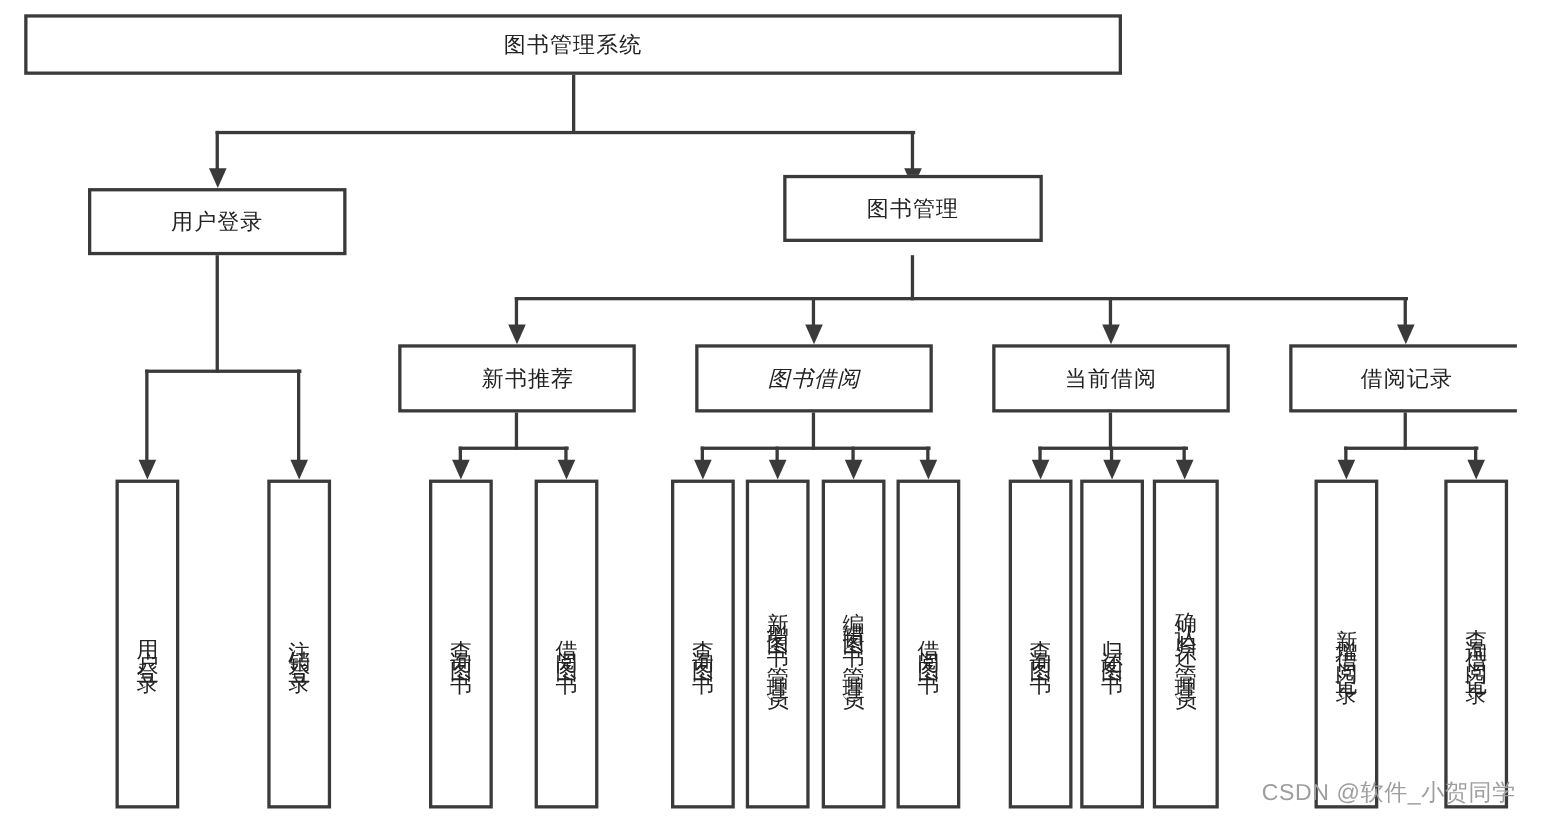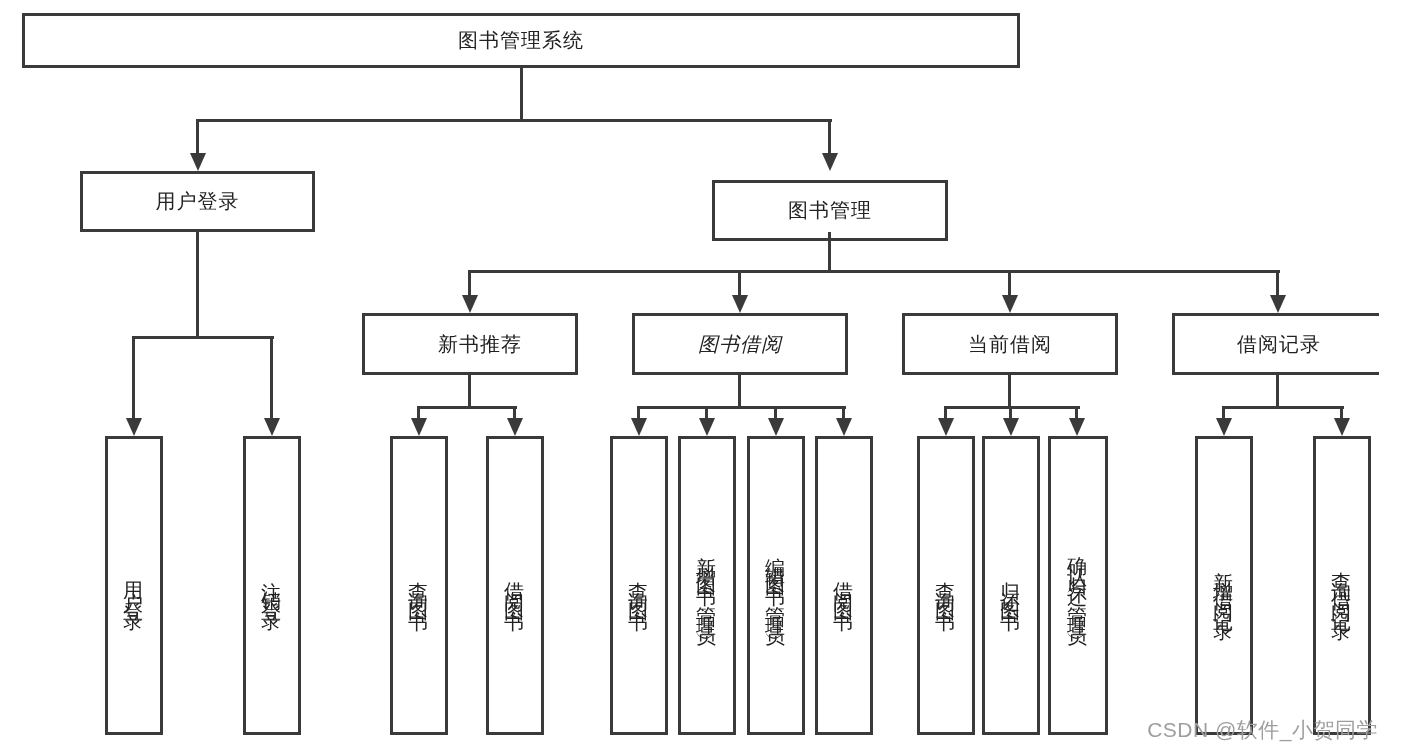--- a/index.html
+++ b/index.html
@@ -51,21 +51,21 @@
   .tri {
     position: absolute;
     width: 0; height: 0;
     border-left: 8px solid transparent;
     border-right: 8px solid transparent;
     border-top: 18px solid var(--line);
   }
   .watermark {
     position: absolute;
     right: 1px;
-    bottom: 3px;
+    bottom: 13px;
     font-size: 21px;
     color: var(--watermark);
     letter-spacing: 0.5px;
     z-index: 5;
   }
 </style>
 </head>
 <body>
 
 <div class="stage">
@@ -73,21 +73,21 @@
   <div class="box" style="left:22px;top:13px;width:998px;height:55px;">图书管理系统</div>
 
   <div class="vline" style="left:520px;top:68px;height:52px;"></div>
   <div class="hline" style="left:196px;top:119px;width:636px;"></div>
   <div class="vline" style="left:196px;top:119px;height:36px;"></div>
   <div class="tri" style="left:190px;top:153px;"></div>
   <div class="vline" style="left:828px;top:119px;height:36px;"></div>
   <div class="tri" style="left:822px;top:153px;"></div>
 
   <div class="box" style="left:80px;top:171px;width:235px;height:61px;">用户登录</div>
-  <div class="box" style="left:712px;top:180px;width:236px;height:61px;">图书管理</div>
+  <div class="box" style="left:712px;top:159px;width:236px;height:61px;">图书管理</div>
 
   <div class="vline" style="left:196px;top:232px;height:107px;"></div>
   <div class="hline" style="left:132px;top:336px;width:142px;"></div>
   <div class="vline" style="left:132px;top:336px;height:84px;"></div>
   <div class="tri" style="left:126px;top:418px;"></div>
   <div class="vline" style="left:270px;top:336px;height:84px;"></div>
   <div class="tri" style="left:264px;top:418px;"></div>
 
   <div class="vline" style="left:828px;top:232px;height:41px;"></div>
   <div class="hline" style="left:468px;top:270px;width:812px;"></div>

